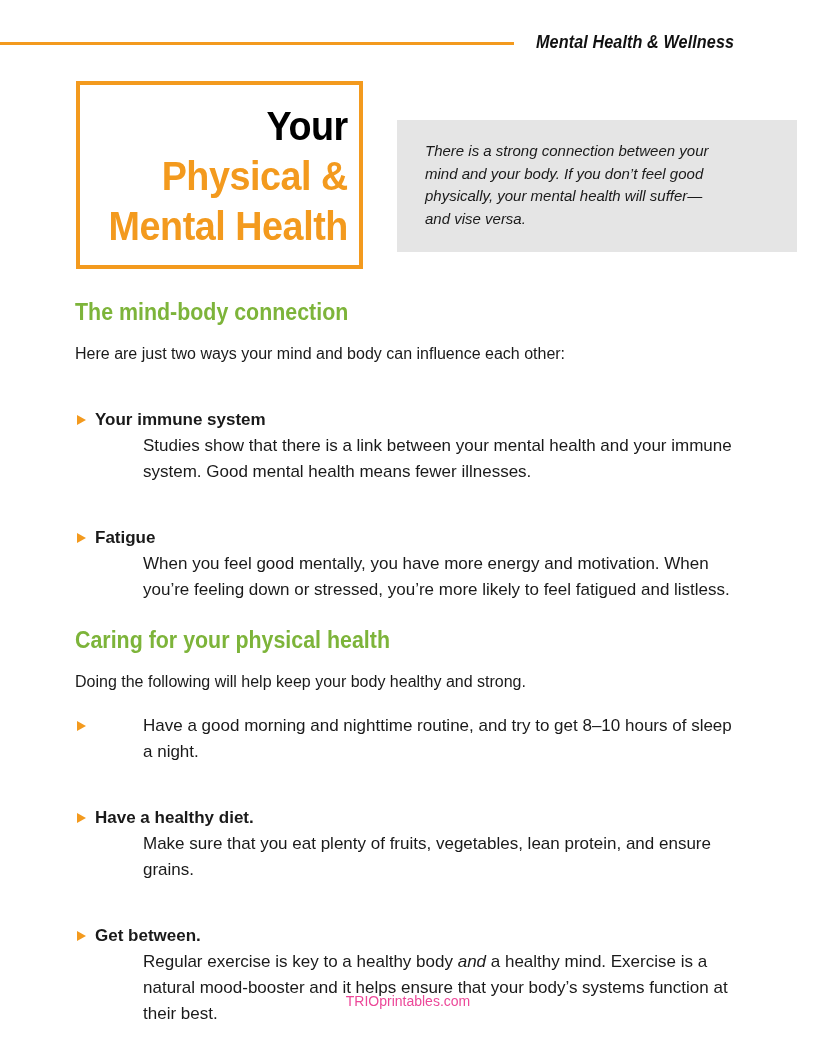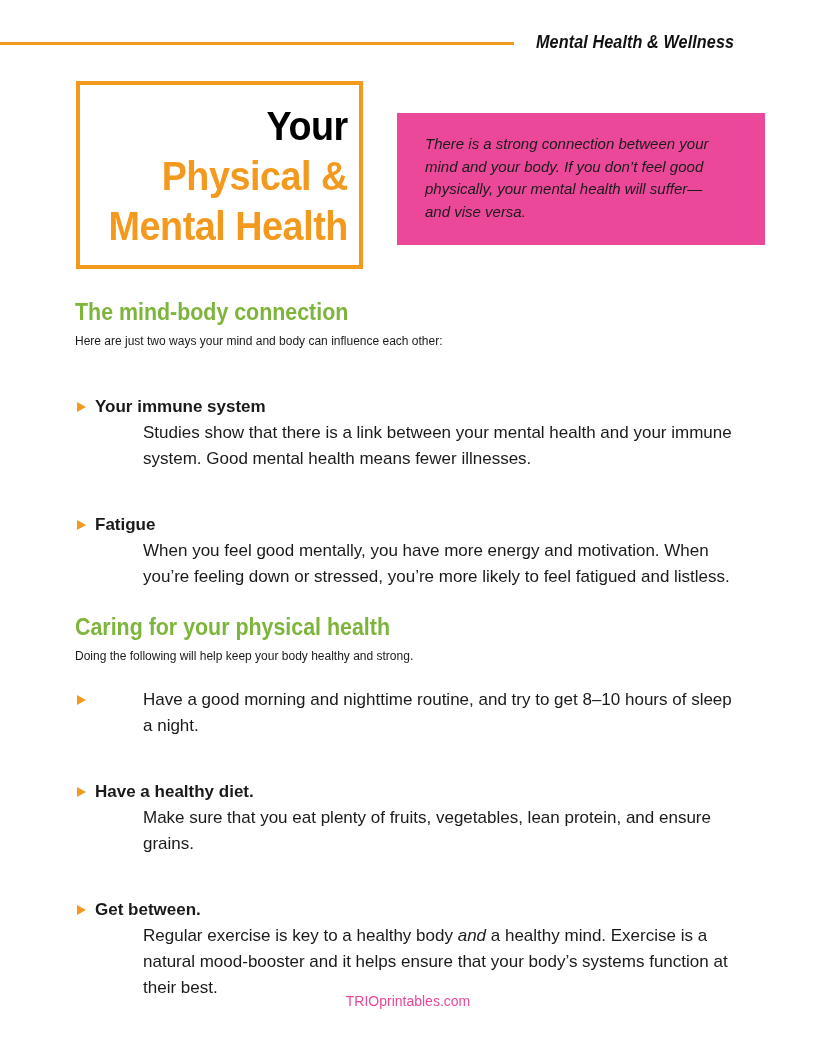--- a/index.html
+++ b/index.html
@@ -13,32 +13,32 @@
       color: #111; letter-spacing: 0.1px; transform: scaleX(0.9); transform-origin: left center;
     }
     .title-box {
       position: absolute; left: 76px; top: 81px; width: 279px; height: 180px;
       border: 4px solid #f39a1e; text-align: right;
     }
     .title-line { font-weight: bold; line-height: 50px; font-size: 41px; letter-spacing: -0.5px; transform: scaleX(0.92); }
     .title-line.black { color: #000; margin-top: 16px; }
     .title-line.orange { color: #f39a1e; }
     .callout {
-      position: absolute; left: 397px; top: 113px; width: 368px; height: 132px; background: #ec4899;
+      position: absolute; left: 397px; top: 120px; width: 400px; height: 132px; background: #e5e5e5;
     }
     .callout p {
       margin: 0; position: absolute; left: 28px; top: 20px; width: 300px;
       font-size: 15px; line-height: 22.5px; font-style: italic; color: #1a1a1a;
     }
     .content { position: absolute; left: 75px; top: 297px; width: 660px; }
     .section-heading {
       color: #7db43a; font-weight: bold; font-size: 23px; line-height: 30px; margin: 0;
       transform: scaleX(0.93); transform-origin: left center;
     }
-    .intro { font-size: 12px; line-height: 26px; margin: 1px 0 18px 0; }
+    .intro { font-size: 16px; line-height: 26px; margin: 14px 0 18px 0; }
     .item { position: relative; padding-left: 20px; margin-bottom: 16px; }
     .bullet {
       position: absolute; left: 2px; top: 8px; width: 0; height: 0;
       border-top: 5.5px solid transparent; border-bottom: 5.5px solid transparent; border-left: 9px solid #f39a1e;
     }
     .item-title { font-weight: bold; font-size: 17px; line-height: 26px; margin-top: 40px; }
     .item-body { font-size: 17px; line-height: 26px; margin-left: 48px; }
     .section2 { margin-top: 22px; }
     .footer {
       position: absolute; left: 0; width: 816px; top: 993px; text-align: center; font-size: 14px; color: #ec4899;

